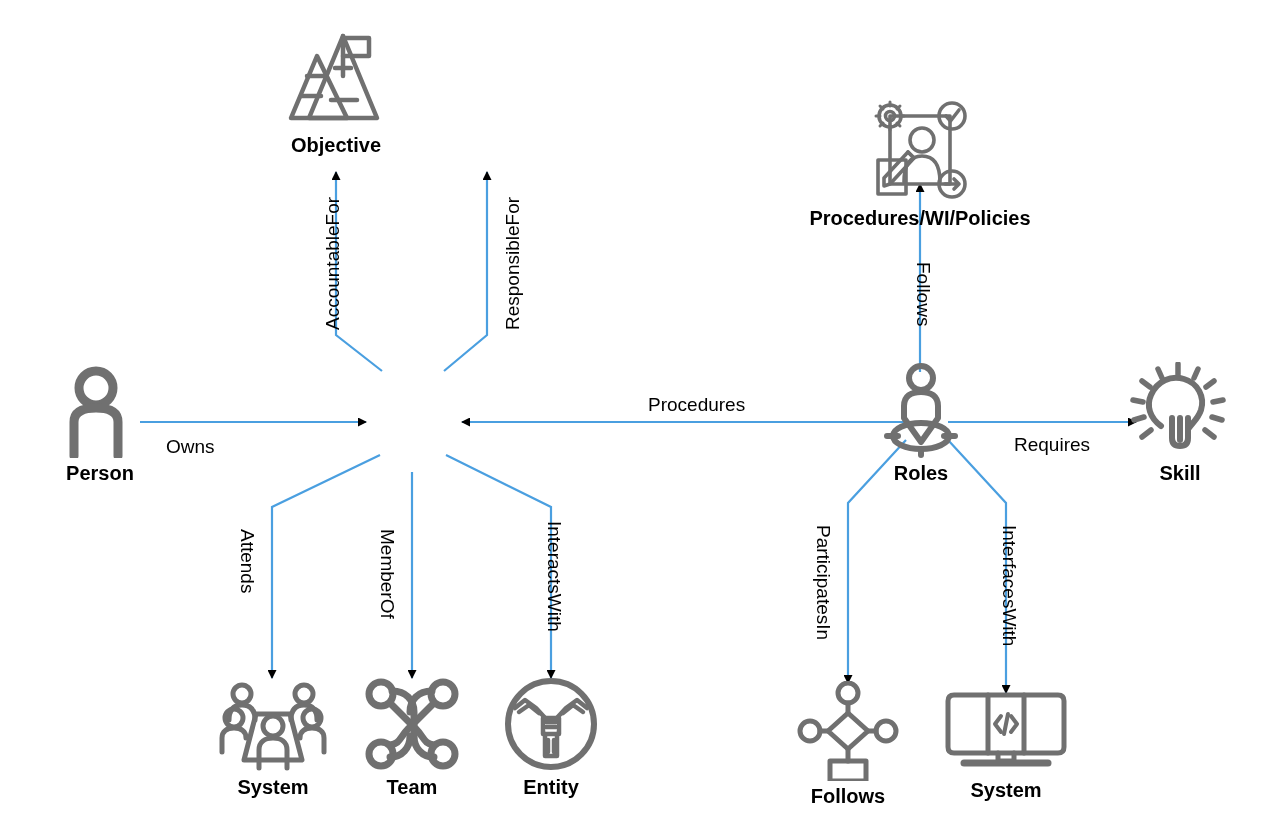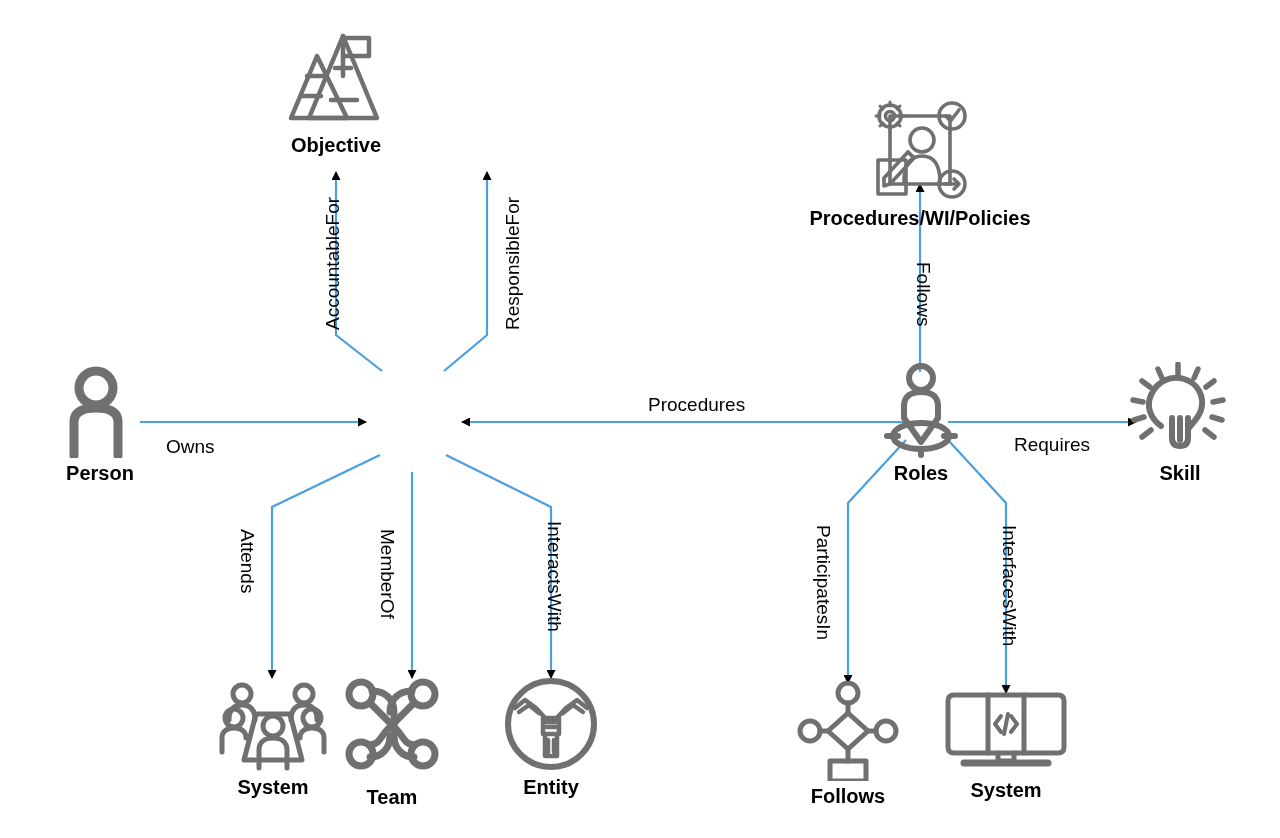--- a/index.html
+++ b/index.html
@@ -256,21 +256,21 @@
           <path d="M106 76 L106 62 C106 55 101 52 94 52 C87 52 82 55 82 62"></path>
 
           <circle cx="55" cy="50" r="10"></circle>
           <path d="M41 92 L41 74 C41 66 47 62 55 62 C63 62 69 66 69 74 L69 92"></path>
         </g>
       </svg>
     </span>
     <span class="node-label">System</span>
   </div>
 
-  <div class="node" style="left:342px; top:676px; width:100px;gap:10px;">
+  <div class="node" style="left:362px; top:676px; width:100px;">
     <span class="node-icon">
       <svg width="100" height="96" viewBox="0 0 100 96">
         <g fill="none" stroke="#707070" stroke-width="7" stroke-linecap="round" stroke-linejoin="round">
           <circle cx="19" cy="18" r="12"></circle>
           <circle cx="81" cy="18" r="12"></circle>
           <circle cx="19" cy="78" r="12"></circle>
           <circle cx="81" cy="78" r="12"></circle>
           <path d="M28 27 L54 53 C62 61 62 68 72 69"></path>
           <path d="M72 27 L46 53 C38 61 38 68 28 69"></path>
           <path d="M30 15 C44 15 52 24 52 36 L52 60 C52 72 60 81 72 81"></path>

